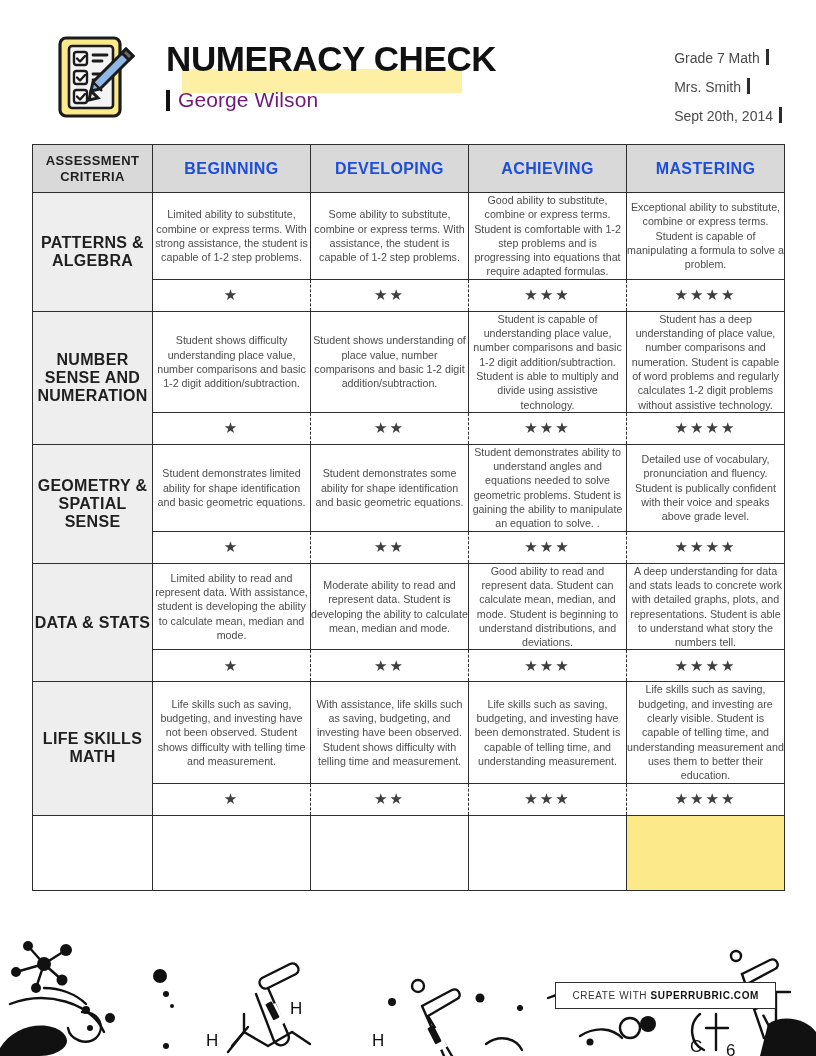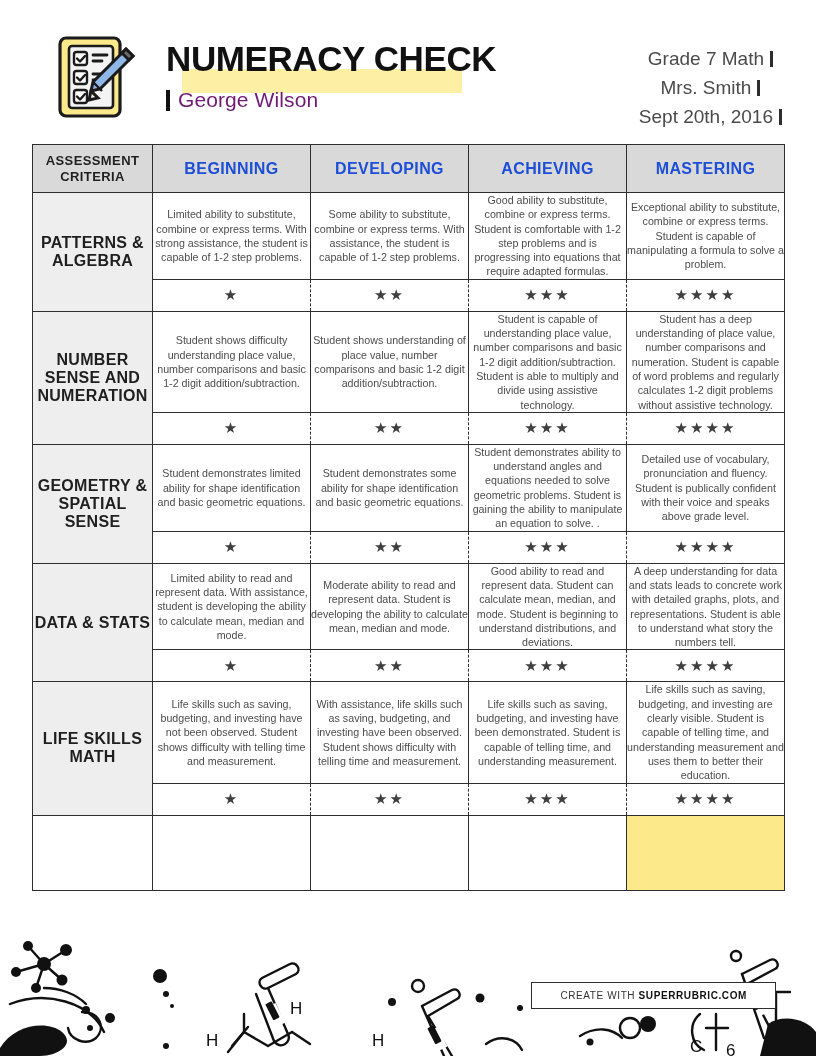--- a/index.html
+++ b/index.html
@@ -34,21 +34,21 @@
   }
   .subtitle-row{position:relative;z-index:1;margin-top:6px;display:flex;align-items:center;}
   .tick{
     display:inline-block;width:4px;height:21px;background:#111;margin-right:8px;
   }
   .student-name{
     font-size:21px;color:#701a75;font-weight:400;letter-spacing:.1px;
   }
   .meta{
     position:absolute;right:34px;top:44px;
-    text-align:center;font-size:19px;line-height:29px;color:#4a4a4a;
+    text-align:left;font-size:14px;line-height:29px;color:#4a4a4a;
   }
   .meta .line{white-space:nowrap;}
   .meta .bar{display:inline-block;width:3px;height:16px;background:#2d2d2d;
     vertical-align:-2px;margin-left:6px;}
 
   
   .rubric{
     position:absolute;left:32px;top:144px;width:752px;
     border-collapse:collapse;table-layout:fixed;
   }
@@ -88,21 +88,21 @@
   .blank-row td{height:74px;background:#ffffff;}
   .blank-row td.yellow{background:#fbe98a;}
 
   
   .footer-art{
     position:absolute;left:0;bottom:0;width:816px;height:128px;overflow:hidden;
   }
   .badge{
     position:absolute;right:40px;bottom:47px;
     background:#ffffff;border:1px solid #2e2e2e;
-    padding:7px 28px;font-size:10px;letter-spacing:.6px;color:#333;
+    padding:7px 16px;font-size:10px;letter-spacing:.6px;color:#333;
     white-space:nowrap;z-index:5;margin-top:36px;
   }
   .badge b{color:#111;font-weight:700;}
 </style>
 </head>
 <body>
 
 <div class="page">
 
   <div class="header">
@@ -135,21 +135,21 @@
       </div>
       <div class="subtitle-row">
         <span class="tick"></span>
         <span class="student-name">George Wilson</span>
       </div>
     </div>
 
     <div class="meta">
       <div class="line"><span>Grade 7 Math</span><span class="bar"></span></div>
       <div class="line"><span>Mrs. Smith</span><span class="bar"></span></div>
-      <div class="line"><span>Sept 20th, 2016</span><span class="bar"></span></div>
+      <div class="line"><span>Sept 20th, 2014</span><span class="bar"></span></div>
     </div>
   </div>
 
   <table class="rubric">
     <colgroup>
       <col class="c-crit">
         <col class="c-lvl">
         <col class="c-lvl">
         <col class="c-lvl">
         <col class="c-lvl">

